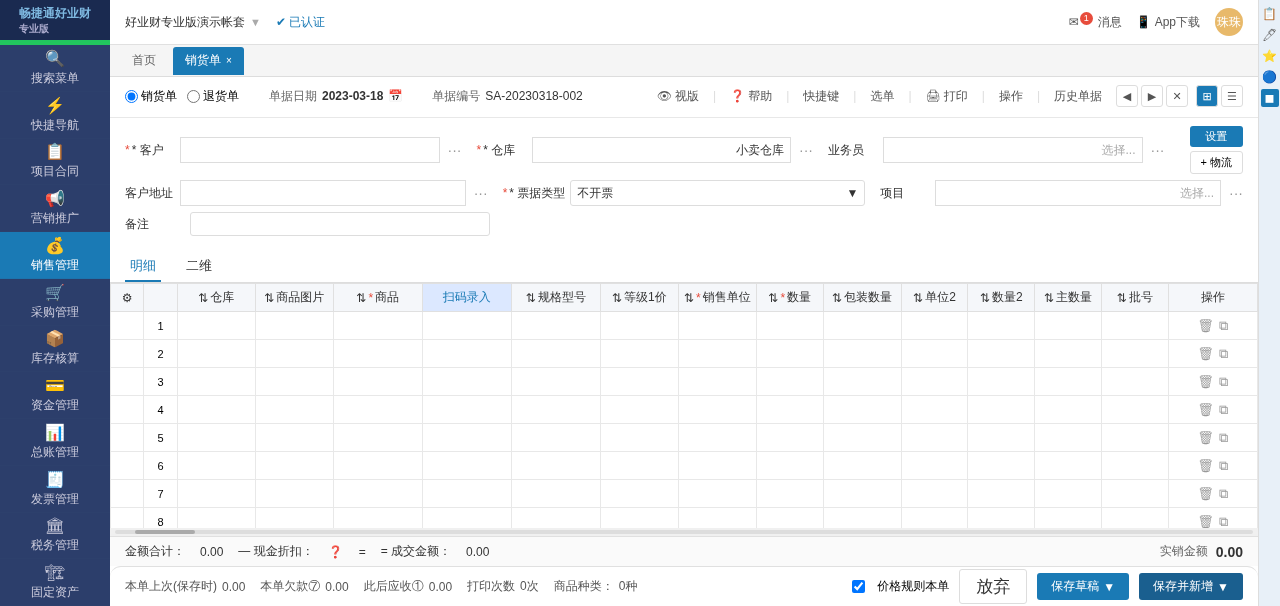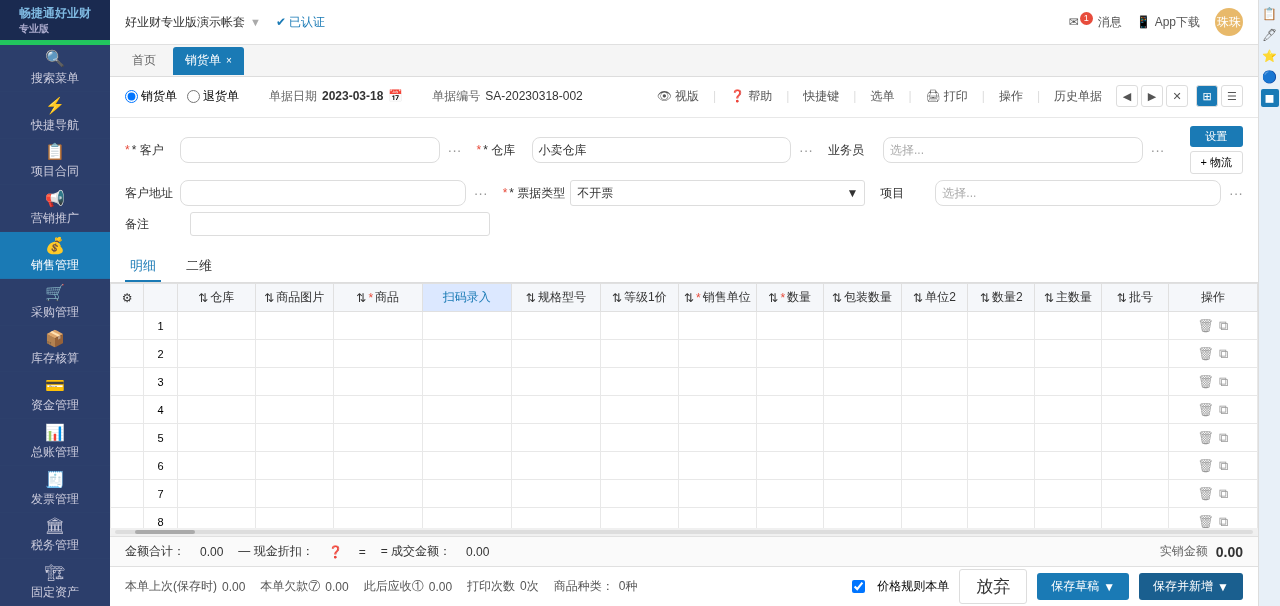--- a/index.html
+++ b/index.html
@@ -44,21 +44,21 @@
     .toolbar-right { margin-left: auto; display: flex; align-items: center; gap: 8px; }
     .toolbar-btn { display: flex; align-items: center; gap: 3px; padding: 2px 6px; cursor: pointer; color: #555; font-size: 11px; border: none; background: transparent; }
     .nav-arrows { display: flex; gap: 3px; }
     .nav-btn { width: 22px; height: 22px; border: 1px solid #ddd; border-radius: 3px; display: flex; align-items: center; justify-content: center; cursor: pointer; color: #555; font-size: 11px; }
 
     .form-fields { padding: 8px 15px 5px; }
     .field-row { display: flex; align-items: center; gap: 15px; margin-bottom: 6px; }
     .field-group { display: flex; align-items: center; gap: 5px; flex: 1; }
     .field-label { color: #333; white-space: nowrap; min-width: 50px; }
     .field-label.required::before { content: '*'; color: #e74c3c; margin-right: 2px; }
-    .field-input { flex: 1; height: 26px; border: 1px solid #ddd; border-radius: 8px; padding: 0 6px; font-size: 12px; display: flex; align-items: center; color: #333; background: #fff; }
+    .field-input { flex: 1; height: 26px; border: 1px solid #ddd; border-radius: 0; padding: 0 6px; font-size: 12px; display: flex; align-items: center; color: #333; background: #fff; justify-content: flex-end; }
     .field-dots { color: #999; cursor: pointer; font-size: 14px; margin-left: 3px; }
     .field-select { flex: 1; height: 26px; border: 1px solid #ddd; border-radius: 3px; padding: 0 6px; font-size: 12px; display: flex; align-items: center; color: #333; background: #fff; justify-content: space-between; }
     .action-btns { display: flex; flex-direction: column; gap: 4px; margin-left: 10px; }
     .action-btn { padding: 3px 10px; border-radius: 3px; font-size: 11px; cursor: pointer; border: none; }
     .btn-blue { background: #1a7ab5; color: #fff; }
 
     
     .secondary-tabs { display: flex; gap: 20px; padding: 5px 15px 0; border-bottom: 1px solid #ddd; }
     .sec-tab { padding: 5px 5px; cursor: pointer; color: #333; font-size: 13px; border-bottom: 2px solid transparent; }
     .sec-tab.active { color: #1a7ab5; border-bottom: 2px solid #1a7ab5; }
@@ -87,21 +87,21 @@
     .th-sort { display: flex; align-items: center; justify-content: center; gap: 2px; }
     .row-ops { display: flex; justify-content: center; gap: 5px; }
     .op-icon { cursor: pointer; color: #999; font-size: 13px; }
 
     
     .bottom-bar { padding: 6px 15px; border-top: 1px solid #e0e0e0; background: #fafafa; display: flex; align-items: center; gap: 15px; font-size: 12px; color: #333; }
     .bottom-right { margin-left: auto; display: flex; align-items: center; gap: 8px; }
     .realamt-label { color: #666; }
     .realamt-value { color: #333; font-size: 14px; font-weight: bold; }
 
-    .footer-bar { height: 40px; background: #fff; border-top: 1px solid #e0e0e0; display: flex; align-items: center; padding: 0 15px; gap: 15px; }
+    .footer-bar { height: 40px; background: #fff; border-top: 1px solid #e0e0e0; display: flex; align-items: center; padding: 0 15px; gap: 15px; border-radius: 11px; }
     .footer-info { display: flex; align-items: center; gap: 5px; color: #555; }
     .footer-right { margin-left: auto; display: flex; gap: 10px; align-items: center; }
     .chk-group { display: flex; align-items: center; gap: 12px; }
     .btn-abandon { padding: 5px 16px; border: 1px solid #ddd; border-radius: 3px; background: #fff; cursor: pointer; font-size: 17px; color: #333; }
     .btn-save-draft { padding: 5px 14px; border-radius: 3px; background: #1a7ab5; color: #fff; cursor: pointer; font-size: 13px; border: none; display: flex; align-items: center; gap: 4px; }
     .btn-save-new { padding: 5px 14px; border-radius: 3px; background: #1a5f8f; color: #fff; cursor: pointer; font-size: 13px; border: none; display: flex; align-items: center; gap: 4px; }
 
     
     .right-panel { width: 22px; background: #e8f0f8; display: flex; flex-direction: column; align-items: center; padding-top: 5px; gap: 3px; border-left: 1px solid #ddd; }
     .rp-icon { width: 18px; height: 18px; display: flex; align-items: center; justify-content: center; font-size: 12px; color: #666; cursor: pointer; border-radius: 2px; }

